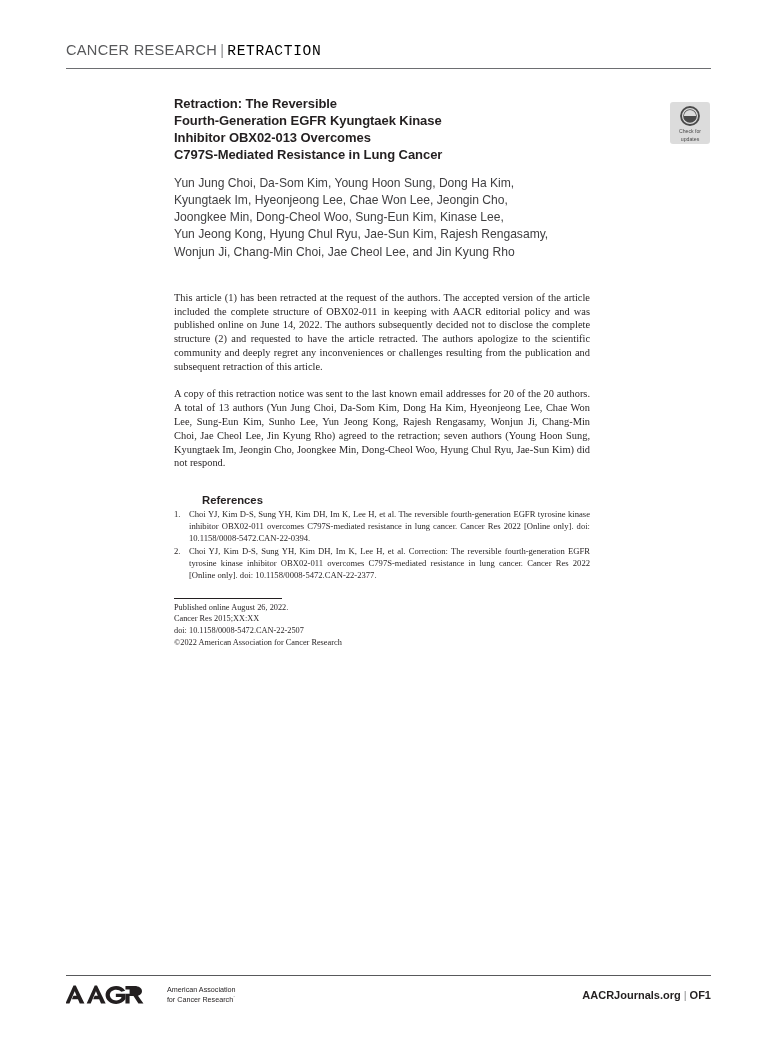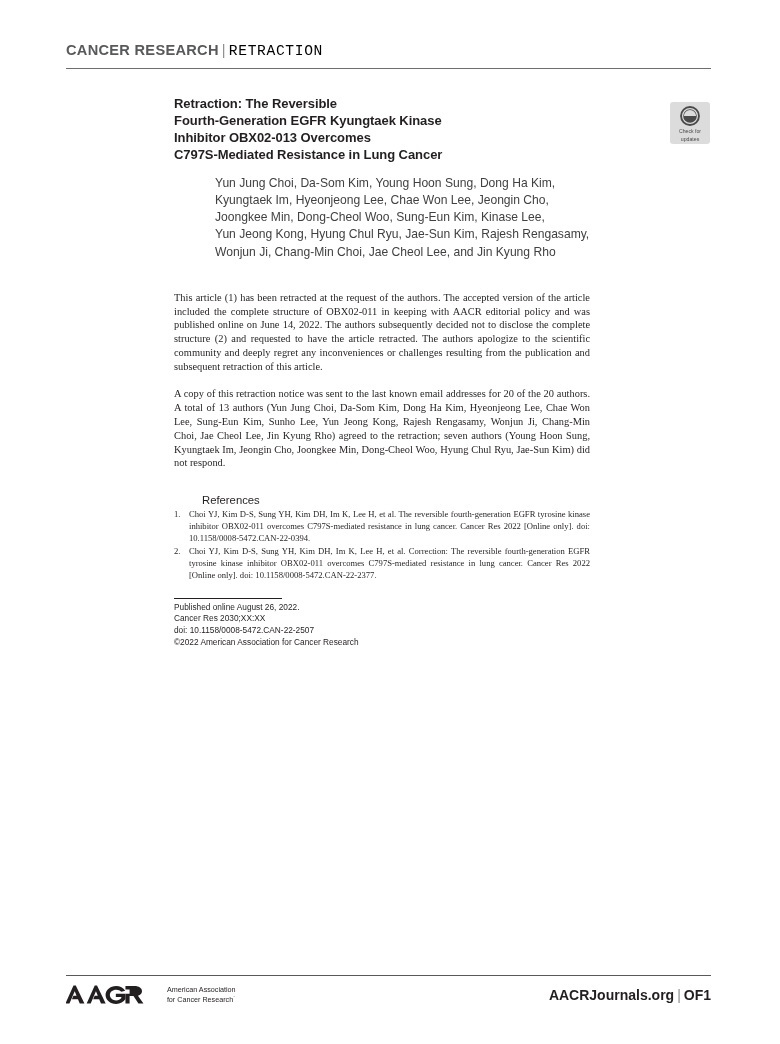--- a/index.html
+++ b/index.html
@@ -28,21 +28,21 @@
     top: 42px;
     width: 645px;
   }
   .runhead-line {
     font-size: 14.6px;
     letter-spacing: 0.02em;
     white-space: nowrap;
     line-height: 1.2;
   }
   .runhead-journal {
-    font-weight: 700;
+    font-weight: 400;
     color: #58595b;
   }
   .runhead-sep {
     font-weight: 400;
     color: #8c8d8f;
     padding: 0 3px;
   }
   .runhead-type {
     font-weight: 400;
     color: #000000;
@@ -102,41 +102,41 @@
     margin: 0;
   }
   .doc-title .tline { display: block; white-space: nowrap; }
 
   .authors {
     margin-top: 11px;
     font-size: 12.1px;
     line-height: 1.42;
     color: #414042;
   }
-  .authors .aline { display: block; white-space: nowrap; margin-left: 41px; }
+  .authors .aline { display: block; white-space: nowrap; }
 
   .body-block {
     margin-top: 30px;
   }
   .body-para {
     font-family: "Liberation Serif", serif;
     font-size: 10.4px;
     line-height: 1.335;
     text-align: justify;
     color: #231f20;
     margin: 0 0 13px 0;
   }
 
   
   .refs {
     margin-top: 24px;
   }
   .refs-heading {
     font-size: 11.3px;
-    font-weight: 400;
+    font-weight: 700;
     color: #231f20;
     margin: 0 0 3px 0;
     padding-left: 28px;
   }
   .ref-item {
     font-family: "Liberation Serif", serif;
     font-size: 8.6px;
     line-height: 1.385;
     text-align: justify;
     color: #231f20;
@@ -160,20 +160,21 @@
   .pubinfo-rule {
     border-top: 1px solid #231f20;
     width: 108px;
     margin-bottom: 3px;
   }
   .pubinfo-line {
     font-size: 8.3px;
     line-height: 1.42;
     color: #231f20;
     white-space: nowrap;
+    font-family: Liberation Serif, serif;
   }
 
   
   .footer-rule {
     position: absolute;
     left: 66px;
     top: 975px;
     width: 645px;
     border-top: 1.4px solid #58595b;
   }
@@ -197,21 +198,21 @@
     width: auto;
   }
   .logo-tag {
     margin-left: 7px;
     font-size: 7.2px;
     line-height: 1.35;
     color: #231f20;
   }
   .logo-tag span { display: block; white-space: nowrap; }
   .footer-right {
-    font-size: 14px;
+    font-size: 11px;
     font-weight: 700;
     color: #231f20;
     white-space: nowrap;
   }
   .footer-right .bar {
     font-weight: 400;
     color: #8c8d8f;
     padding: 0 3px;
   }
 </style>
@@ -268,21 +269,21 @@
       </div>
 
       <div class="ref-item">
         <span class="ref-num">2.</span><span>Choi YJ, Kim D-S, Sung YH, Kim DH, Im K, Lee H, et al. Correction: The reversible fourth-generation EGFR tyrosine kinase inhibitor OBX02-011 overcomes C797S-mediated resistance in lung cancer. Cancer Res 2022 [Online only]. doi: 10.1158/0008-5472.CAN-22-2377.</span>
       </div>
     </div>
 
     <div class="pubinfo">
       <div class="pubinfo-rule"></div>
       <div class="pubinfo-line">Published online August 26, 2022.</div>
-      <div class="pubinfo-line">Cancer Res 2030;XX:XX</div>
+      <div class="pubinfo-line">Cancer Res 2015;XX:XX</div>
       <div class="pubinfo-line">doi: 10.1158/0008-5472.CAN-22-2507</div>
       <div class="pubinfo-line">©2022 American Association for Cancer Research</div>
     </div>
 
   </div>
 
   <div class="footer-rule"></div>
   <div class="footer">
     <div class="logo">
       <svg class="logo-mark" viewBox="0 0 168 34">

